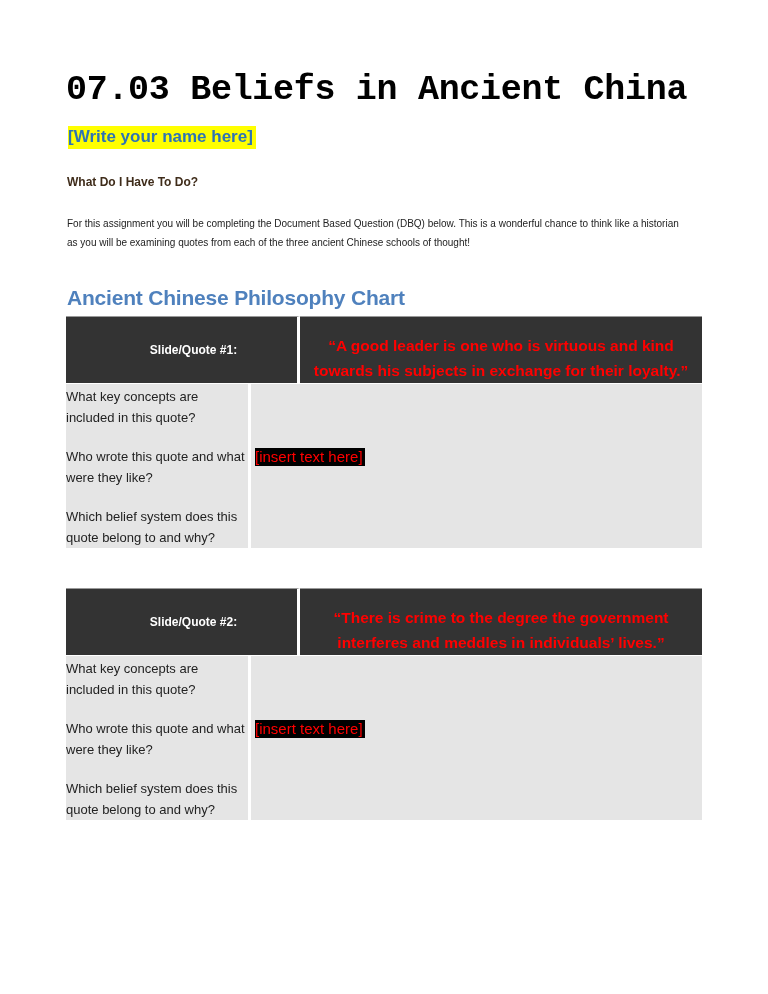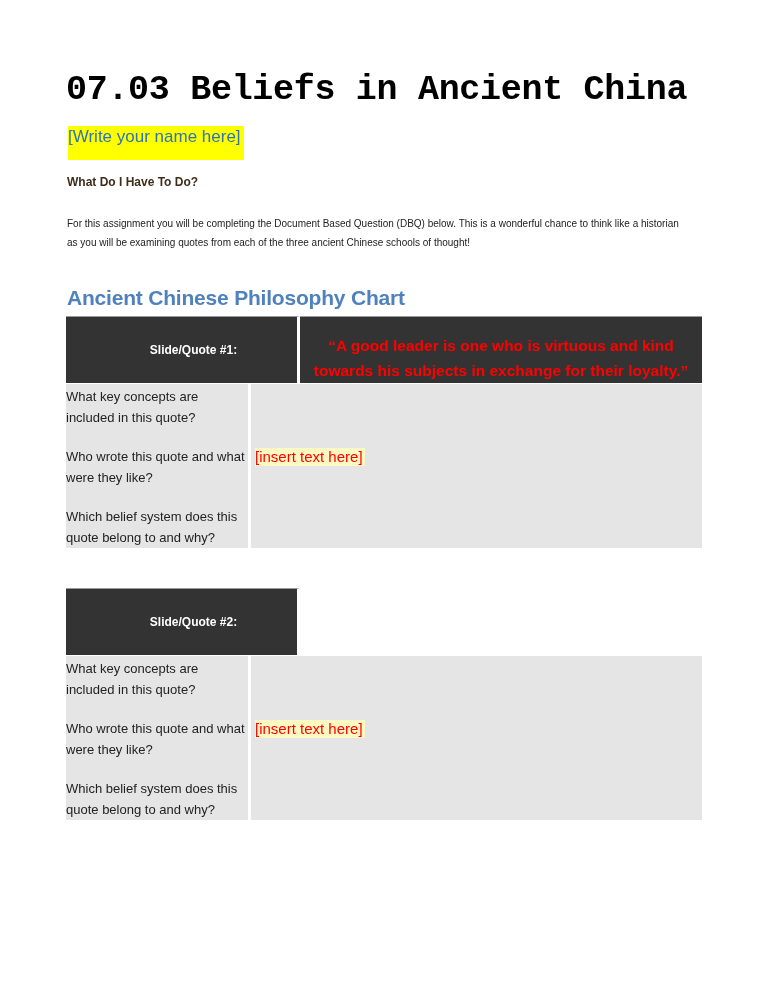--- a/index.html
+++ b/index.html
@@ -2,38 +2,38 @@
 <html><head>
 <meta charset="utf-8">
 <style>
   html, body { margin: 0; padding: 0; background: #ffffff; }
   body { width: 768px; height: 994px; position: relative; overflow: hidden;
          font-family: "Liberation Sans", sans-serif; color: #000; }
   .title { position: absolute; left: 66px; top: 70px; margin: 0;
            font-family: Liberation Mono, monospace; font-weight: bold;
            font-size: 35px; letter-spacing: -0.3px; color: #000; white-space: nowrap; }
   .name-field { position: absolute; left: 68px; top: 126px; background: #ffff00;
-                color: #2e74b5; font-weight: normal; font-size: 17px; padding: 1px 3px 13px 0; white-space: nowrap; }
+                color: #2e74b5; font-weight: bold; font-size: 17px; padding: 1px 3px 2px 0; white-space: nowrap; }
   .subhead { position: absolute; left: 67px; top: 175px; font-weight: bold; font-size: 12px; color: #3f2c1a; white-space: nowrap; }
   .intro { position: absolute; left: 67px; top: 214px; width: 620px; font-size: 10px; line-height: 19px; color: #222; }
   .section-title { position: absolute; left: 67px; top: 286px; font-weight: bold; font-size: 21px; color: #4f81bd; white-space: nowrap; letter-spacing: -0.2px; }
 
   .qtable { position: absolute; left: 66px; width: 636px; border-collapse: separate; border-spacing: 0; }
   .qtable .hdr-row { display: flex; height: 67px; }
   .qtable .hdr-left { width: 207px; background: #333333; color: #fff; font-weight: bold; font-size: 12px;
                       display: flex; align-items: center; justify-content: center; border-right: 3px solid #fff; border-top: 1px solid #999; padding-left: 24px; }
   .qtable .hdr-right { flex: 1; background: #333333; color: #ff0000; font-weight: bold; font-size: 15.5px;
                        text-align: center; line-height: 25px; padding-top: 16px; border-top: 1px solid #999; }
   .qtable .body-row { display: flex; height: 164px; margin-top: 1px; }
   .qtable .body-left { width: 185px; background: #e5e5e5; font-size: 13px; line-height: 21px; color: #222;
                        border-right: 3px solid #fff; box-sizing: border-box; padding-top: 2px; }
   .qtable .body-left .q { display: block; margin-bottom: 18px; }
   .qtable .body-left .q:last-child { margin-bottom: 16px; }
   .qtable .body-right { flex: 1; background: #e5e5e5; position: relative; }
-  .insert { position: absolute; left: 4px; top: 64px; background: #fef9c3; color: #ff0000; font-size: 15px; padding: 0 2px 1px 0; white-space: nowrap; }
+  .insert { position: absolute; left: 4px; top: 64px; background: #000000; color: #ff0000; font-size: 15px; padding: 0 2px 1px 0; white-space: nowrap; }
   #t1 { top: 316px; }
   #t2 { top: 588px; }
 </style>
 </head>
 <body>
 
 <h1 class="title">07.03 Beliefs in Ancient China</h1>
 <div class="name-field">[Write your name here]</div>
 <div class="subhead">What Do I Have To Do?</div>
 <div class="intro">For this assignment you will be completing the Document Based Question (DBQ) below. This is a wonderful chance to think like a historian as you will be examining quotes from each of the three ancient Chinese schools of thought!</div>
@@ -52,20 +52,21 @@
     </div>
     <div class="body-right">
       <span class="insert">[insert text here]</span>
     </div>
   </div>
 </div>
 
 <div class="qtable" id="t2">
   <div class="hdr-row">
     <div class="hdr-left">Slide/Quote #2:</div>
+    <div class="hdr-right">“There is crime to the degree the government interferes and meddles in individuals’ lives.”</div>
   </div>
   <div class="body-row">
     <div class="body-left">
       <span class="q">What key concepts are included in this quote?</span>
       <span class="q">Who wrote this quote and what were they like?</span>
       <span class="q">Which belief system does this quote belong to and why?</span>
     </div>
     <div class="body-right">
       <span class="insert">[insert text here]</span>
     </div>

